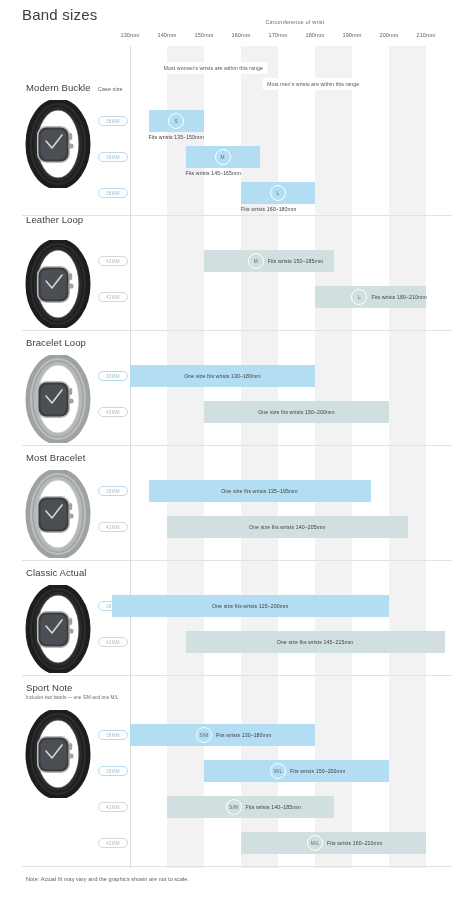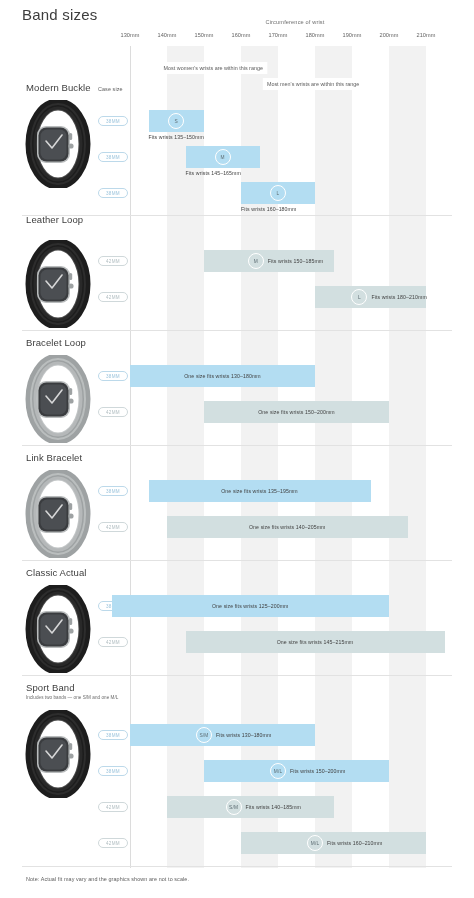--- a/index.html
+++ b/index.html
@@ -227,21 +227,21 @@
   </svg></div>
       <div class="badge" style="left: 98px; top: 371px;">38MM</div>
       <div class="bandbar" style="left: 130px; width: 185px; top: 365px;">
         <div class="blabel center">One size fits wrists 130–180mm</div>
       </div>
       <div class="badge gray" style="left: 98px; top: 407px;">42MM</div>
       <div class="bandbar alt" style="left: 204px; width: 185px; top: 401px;">
         <div class="blabel center">One size fits wrists 150–200mm</div>
       </div>
       <div class="divider" style="top: 445px;"></div>
-      <div class="section-name" style="top: 452px;">Link Bracelet</div>
+      <div class="section-name" style="top: 452px;">Most Bracelet</div>
       <div class="watch" style="left: 22px; top: 470px;">
   <svg width="72" height="88" viewBox="0 0 72 88" xmlns="http://www.w3.org/2000/svg">
     <ellipse cx="36" cy="44" rx="27" ry="40" fill="none" stroke="#9ea2a3" stroke-width="11"></ellipse>
     <ellipse cx="36" cy="44" rx="27" ry="40" fill="none" stroke="#d2d5d6" stroke-width="2" opacity=".55"></ellipse>
     <ellipse cx="36" cy="44" rx="20" ry="33" fill="#ffffff" opacity=".92"></ellipse>
     <ellipse cx="36" cy="44" rx="22.5" ry="35.5" fill="none" stroke="#b9bcbd" stroke-width="4" opacity=".85"></ellipse>
     <rect x="15" y="26" width="33" height="37" rx="9" fill="#b9bcbd"></rect>
     <rect x="16.5" y="27.5" width="30" height="34" rx="8" fill="#3a3c3f"></rect>
     <rect x="18.5" y="29.5" width="26" height="30" rx="6.5" fill="#4b4e52"></rect>
     <path d="M24 41 l6 7 l10 -13" fill="none" stroke="#eeeeee" stroke-width="1.6" stroke-linecap="round" stroke-linejoin="round" opacity=".85"></path>
@@ -273,21 +273,21 @@
   </svg></div>
       <div class="badge" style="left: 98px; top: 601px;">38MM</div>
       <div class="bandbar" style="left: 111.5px; width: 277.5px; top: 595px;">
         <div class="blabel center">One size fits wrists 125–200mm</div>
       </div>
       <div class="badge gray" style="left: 98px; top: 637px;">42MM</div>
       <div class="bandbar alt" style="left: 185.5px; width: 259px; top: 631px;">
         <div class="blabel center">One size fits wrists 145–215mm</div>
       </div>
       <div class="divider" style="top: 675px;"></div>
-      <div class="section-name" style="top: 682px;">Sport Band</div>
+      <div class="section-name" style="top: 682px;">Sport Note</div>
       <div class="section-sub" style="top: 695px;">Includes two bands — one S/M and one M/L</div>
       <div class="watch" style="left: 22px; top: 710px;">
   <svg width="72" height="88" viewBox="0 0 72 88" xmlns="http://www.w3.org/2000/svg">
     <ellipse cx="36" cy="44" rx="27" ry="40" fill="none" stroke="#1d1d1d" stroke-width="11"></ellipse>
     <ellipse cx="36" cy="44" rx="27" ry="40" fill="none" stroke="#3a3a3a" stroke-width="2" opacity=".55"></ellipse>
     <ellipse cx="36" cy="44" rx="20" ry="33" fill="#ffffff" opacity=".92"></ellipse>
     <ellipse cx="36" cy="44" rx="22.5" ry="35.5" fill="none" stroke="#2b2b2b" stroke-width="4" opacity=".85"></ellipse>
     <rect x="15" y="26" width="33" height="37" rx="9" fill="#b9bcbd"></rect>
     <rect x="16.5" y="27.5" width="30" height="34" rx="8" fill="#3a3c3f"></rect>
     <rect x="18.5" y="29.5" width="26" height="30" rx="6.5" fill="#4b4e52"></rect>

